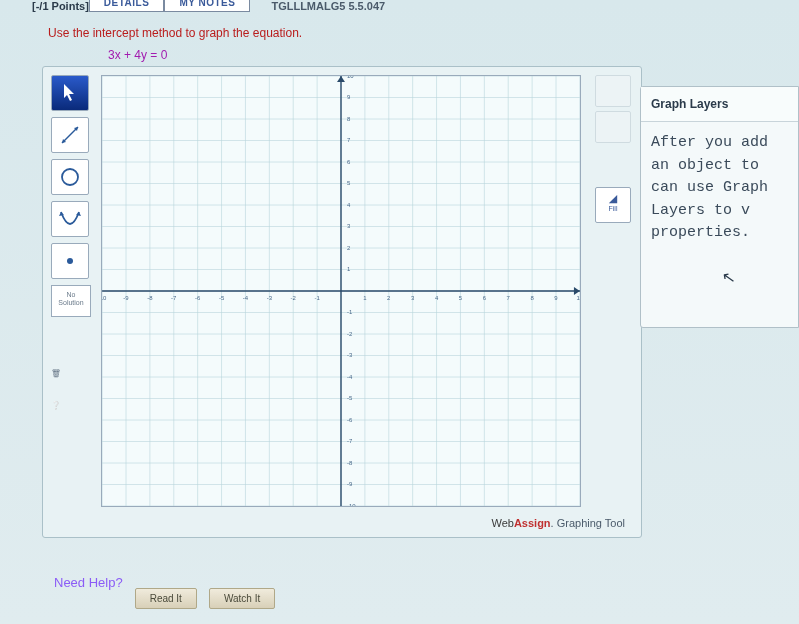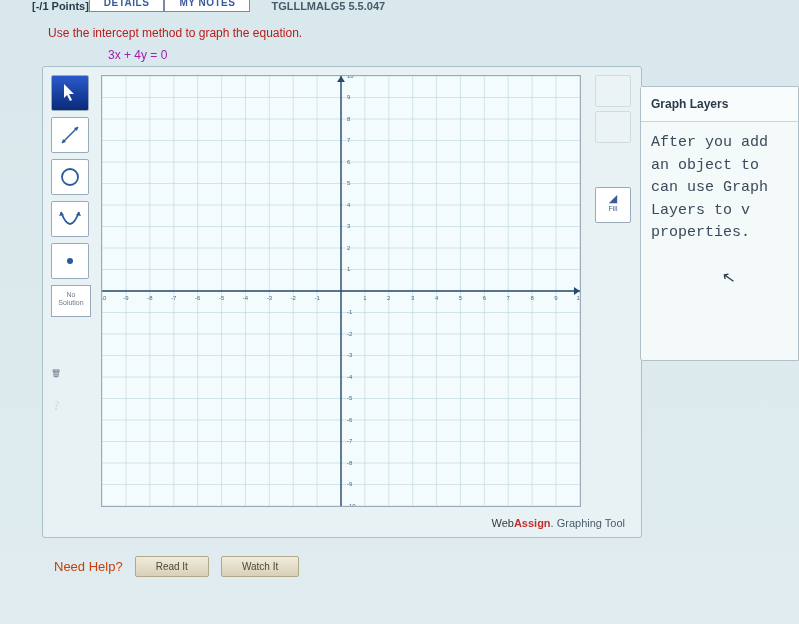--- a/index.html
+++ b/index.html
@@ -143,21 +143,21 @@
     .branding .web { color: #3a3a3a; font-weight: normal; }
 
     .layers-panel {
       position: absolute;
       left: 640px;
       top: 86px;
       width: 159px;
       background: #f4f9fa;
       border: 1px solid #b0c0c8;
       border-radius: 3px 0 0 3px;
-      padding-bottom: 105px;
+      padding-bottom: 72px;
     }
     .layers-head {
       padding: 10px 10px;
       font-weight: bold;
       color: #2a3a4a;
       border-bottom: 1px solid #c8d4da;
       background: #f8fcfc;
     }
     .layers-body {
       padding: 10px 10px;
@@ -166,28 +166,29 @@
       line-height: 1.5;
       font-family: Liberation Mono, monospace;
     }
 
     .need-help {
       margin: 18px 0 0 6px;
       display: flex;
       align-items: center;
       gap: 12px;
     }
-    .need-help-label { color: #c2410c; font-size: 13px; text-align: right; }
+    .need-help-label { color: #8b5cf6; font-size: 13px; text-align: right; }
     .help-btn {
       background: linear-gradient(180deg,#f0ebdc,#d8d0b8);
       border: 1px solid #b0a888;
-      padding: 4px 20px;
+      padding: 4px 14px;
       font-size: 10px;
       color: #4a4a3a;
       border-radius: 2px;
+      margin-top: 32px;
     }
 
     .cursor-arrow {
       position: absolute;
       left: 722px;
       top: 268px;
       font-size: 16px;
       color: #2a3a4a;
       transform: rotate(-10deg);
     }

